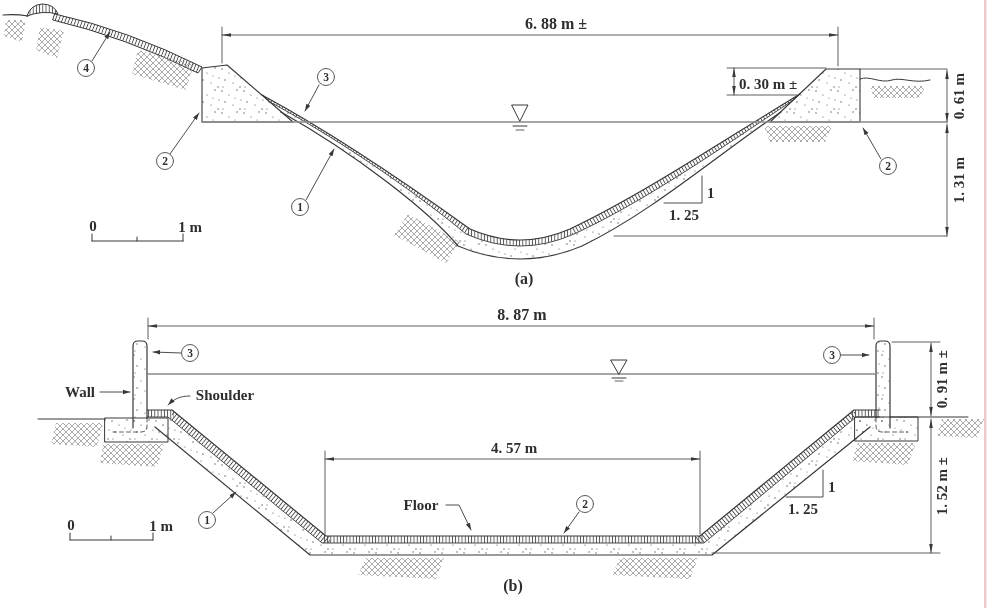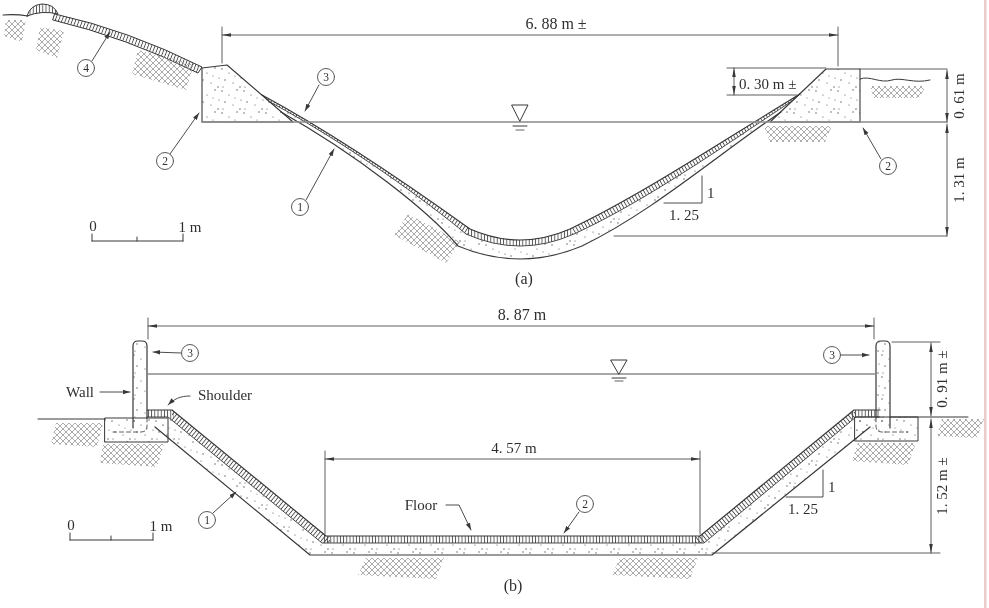--- a/index.html
+++ b/index.html
@@ -1,17 +1,17 @@
 <!DOCTYPE html>
 <html><head>
 <meta charset="utf-8">
 <style>
   html,body{margin:0;padding:0;background:#ffffff;}
   .stage{position:relative;width:989px;height:608px;background:#ffffff;overflow:hidden;
-         font-family:"Liberation Serif","DejaVu Serif",serif;}
+         font-family:"Liberation Serif","DejaVu Serif",serif;font-weight:bold;}
   svg text{font-family:"Liberation Serif","DejaVu Serif",serif;fill:#2e2e2e;}
   .dimtext{font-size:15px;}
   .bigdim{font-size:16px;}
   .callout-digit{font-size:11.5px;}
   .panel-label{font-size:16px;}
 </style>
 </head>
 <body>
 
 <div class="stage">

